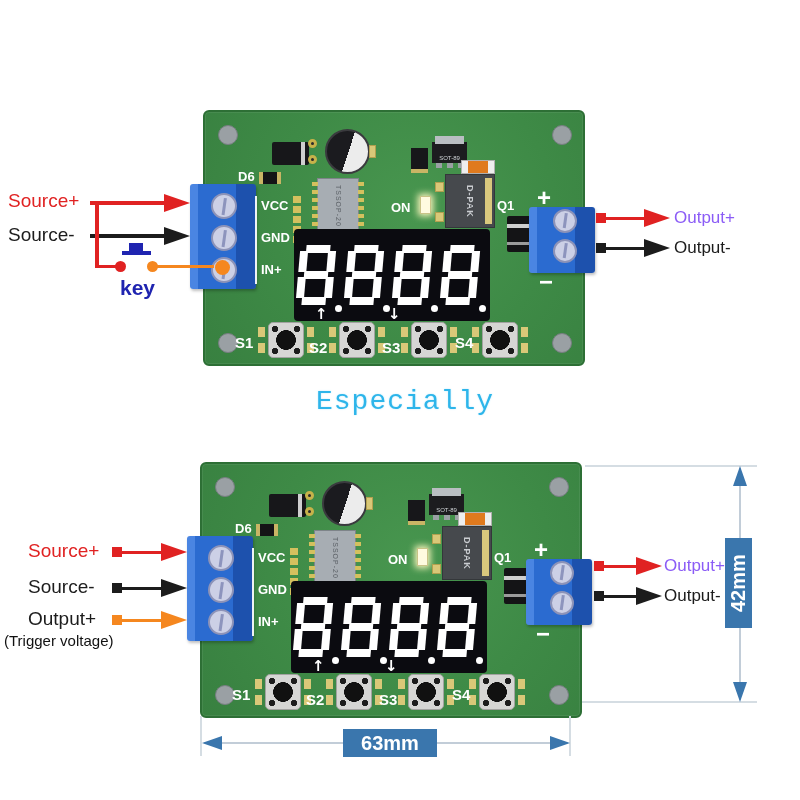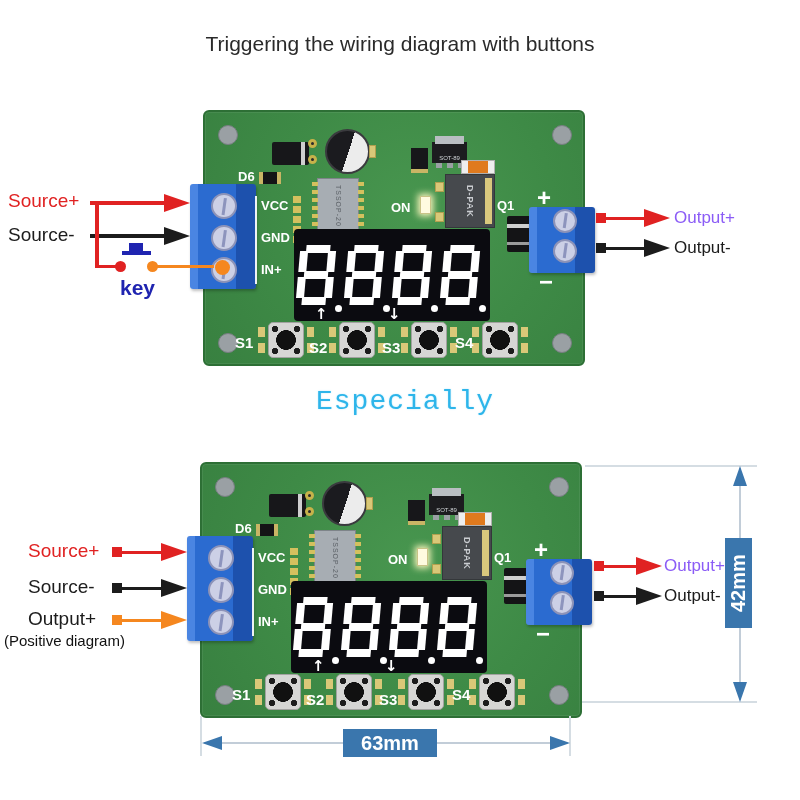--- a/index.html
+++ b/index.html
@@ -127,21 +127,20 @@
   .dimh-r{position:absolute;width:0;height:0;border-top:7px solid transparent;border-bottom:7px solid transparent;border-left:20px solid #3a76ad;}
   .badge{position:absolute;background:#3a76ad;color:#fff;display:flex;align-items:center;justify-content:center;
          font:700 20px "Liberation Sans",sans-serif;}
   .badge.v{writing-mode:vertical-rl;transform:rotate(180deg);}
 </style>
 </head>
 <body>
 
 <div class="canvas">
 
-  <div class="title">Triggering the wiring diagram with buttons</div>
 
   <div>
     <div class="pcb" style="left:203px;top:110px">
   <div class="hole" style="left:13px;top:13px"></div>
   <div class="hole" style="left:347px;top:13px"></div>
   <div class="hole" style="left:13px;top:221px"></div>
   <div class="hole" style="left:347px;top:221px"></div>
 
   <div class="diode1"></div>
   <span class="silk" style="left:33px;top:57px">D6</span>
@@ -330,21 +329,21 @@
 
     <span class="wl" style="left:28px;top:576px">Source-</span>
     <div class="stub c-blk" style="left:112px;top:583px"></div>
     <div class="shaft c-blk" style="left:118px;top:586.5px;width:48px"></div>
     <div class="head-r blk" style="left:161px;top:579px"></div>
 
     <span class="wl" style="left:28px;top:608px">Output+</span>
     <div class="stub c-org" style="left:112px;top:615px"></div>
     <div class="shaft c-org" style="left:118px;top:618.5px;width:48px"></div>
     <div class="head-r org" style="left:161px;top:611px"></div>
-    <span class="note" style="left:4px;top:632px">(Positive diagram)</span>
+    <span class="note" style="left:4px;top:632px">(Trigger voltage)</span>
 
     <div class="stub c-red" style="left:594px;top:561px"></div>
     <div class="shaft c-red" style="left:598px;top:564.5px;width:42px"></div>
     <div class="head-r red" style="left:636px;top:557px"></div>
     <span class="out-lbl red" style="left:664px;top:556px">Output+</span>
 
     <div class="stub c-blk" style="left:594px;top:591px"></div>
     <div class="shaft c-blk" style="left:598px;top:594.5px;width:42px"></div>
     <div class="head-r blk" style="left:636px;top:587px"></div>
     <span class="out-lbl" style="left:664px;top:586px">Output-</span>

